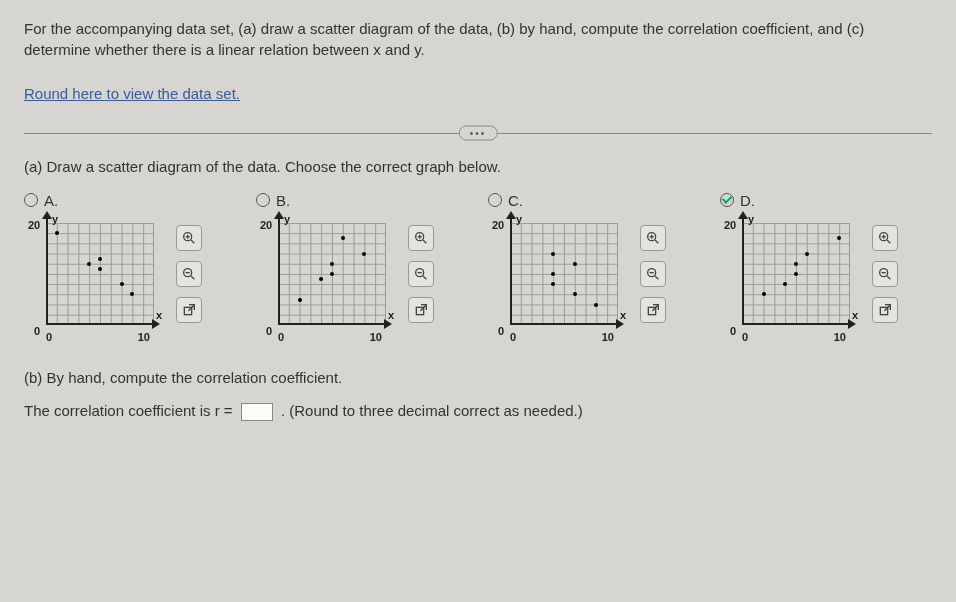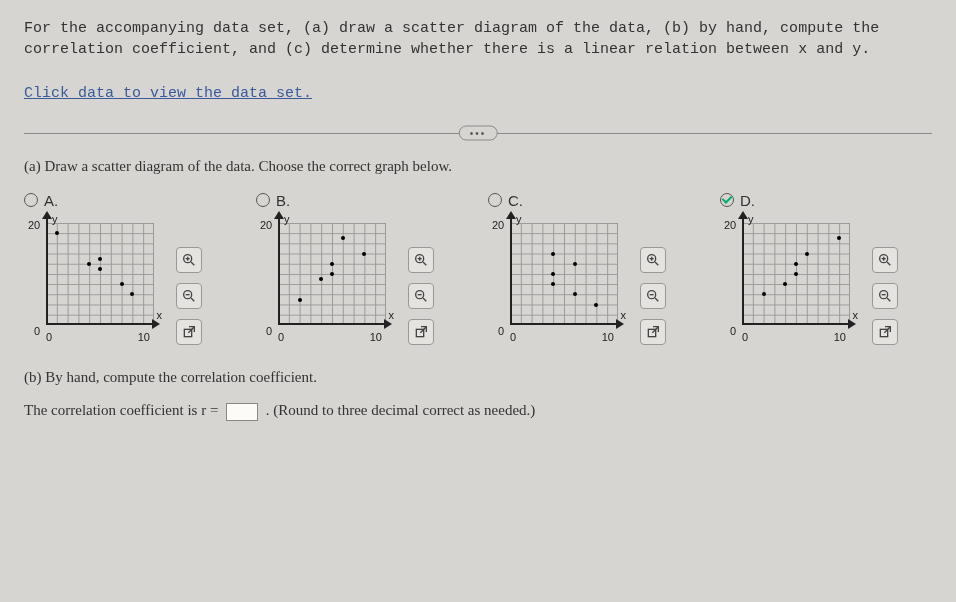--- a/index.html
+++ b/index.html
@@ -5,21 +5,21 @@
 * { box-sizing: border-box; margin: 0; padding: 0; }
 body {
   width: 956px;
   height: 602px;
   background: #d7d5d2;
   font-family: Arial, sans-serif;
   color: #333;
   padding: 18px 24px;
   overflow: hidden;
 }
-.question { font-size: 15px; line-height: 1.4; font-family: Liberation Mono, monospace; }
+.question { font-size: 15px; line-height: 1.4; }
 .link { color: #3a5a9a; text-decoration: underline; cursor: pointer; display: inline-block; margin-top: 2px; }
 .divider-wrap {
   position: relative;
   margin: 22px 0 18px 0;
   height: 14px;
 }
 .divider {
   position: absolute;
   top: 50%;
   left: 0; right: 0;
@@ -31,30 +31,30 @@
   top: 50%;
   transform: translate(-50%, -50%);
   background: #d7d5d2;
   border: 1px solid #8a8a8a;
   border-radius: 10px;
   font-size: 10px;
   padding: 1px 10px;
   letter-spacing: 2px;
   color: #555;
 }
-.part { font-size: 15px; margin-bottom: 16px; font-family: Liberation Serif, serif; }
+.part { font-size: 15px; margin-bottom: 16px; }
 .choices { display: flex; gap: 20px; margin-bottom: 24px; }
 .choice { flex: 1; }
 .choice-header { display: flex; align-items: center; gap: 6px; font-size: 15px; margin-bottom: 6px; height: 18px; }
 .radio {
   width: 14px; height: 14px; border: 1.5px solid #555; border-radius: 50%; flex-shrink: 0;
 }
 .radio.sel { position: relative; }
 .radio.sel::after { content:""; position:absolute; width:4px; height:7px; border:solid #0a6; border-width:0 2px 2px 0; transform: rotate(45deg); left:3px; top:0px; }
-.plot-row { display: flex; gap: 12px; align-items: flex-end; }
+.plot-row { display: flex; gap: 12px; align-items: flex-start; font-weight: bold; }
 .plot {
   width: 140px; height: 130px;
   position: relative;
 }
 .grid {
   position: absolute;
   left: 22px; top: 8px;
   width: 108px; height: 102px;
   background-image:
     linear-gradient(to right, #999 1px, transparent 1px),
@@ -81,21 +81,21 @@
   display:inline-block; width:32px; height:18px; border:1px solid #888;
   background:#fcfbf8; vertical-align:middle; margin:0 4px;
 }
 </style>
 </head>
 <body>
 
 <div class="question">
   <span>For the accompanying data set, (a) draw a scatter diagram of the data, (b) by hand, compute the correlation coefficient, and (c) determine whether there is a linear relation between x and y.</span>
   <br><br>
-  <span class="link">Click data to view the data set.</span><br>
+  <span class="link">Round here to view the data set.</span><br>
 </div>
 
 <div class="divider-wrap">
   <div class="divider"></div>
   <div class="ellipsis">•••</div>
 </div>
 
 <div class="part">(a) Draw a scatter diagram of the data. Choose the correct graph below.</div>
 
 <div class="choices">

